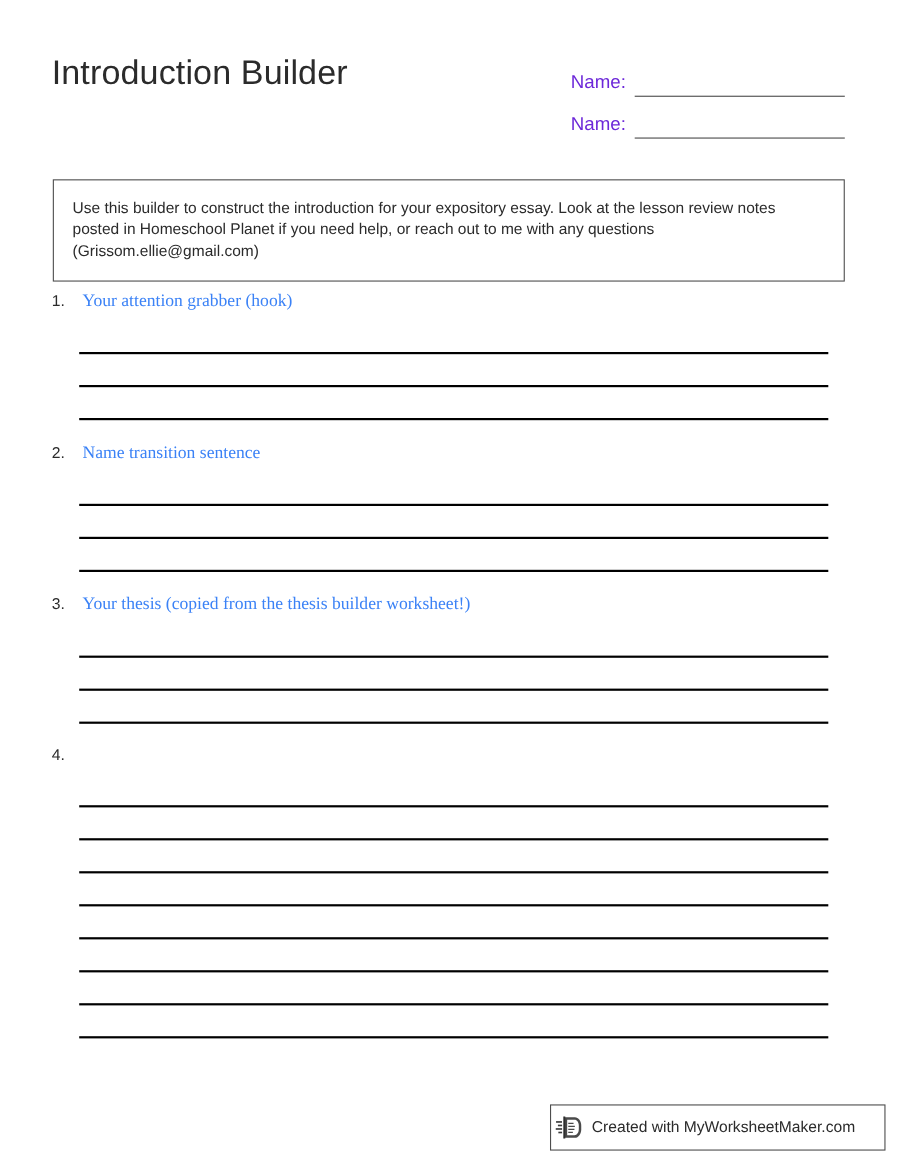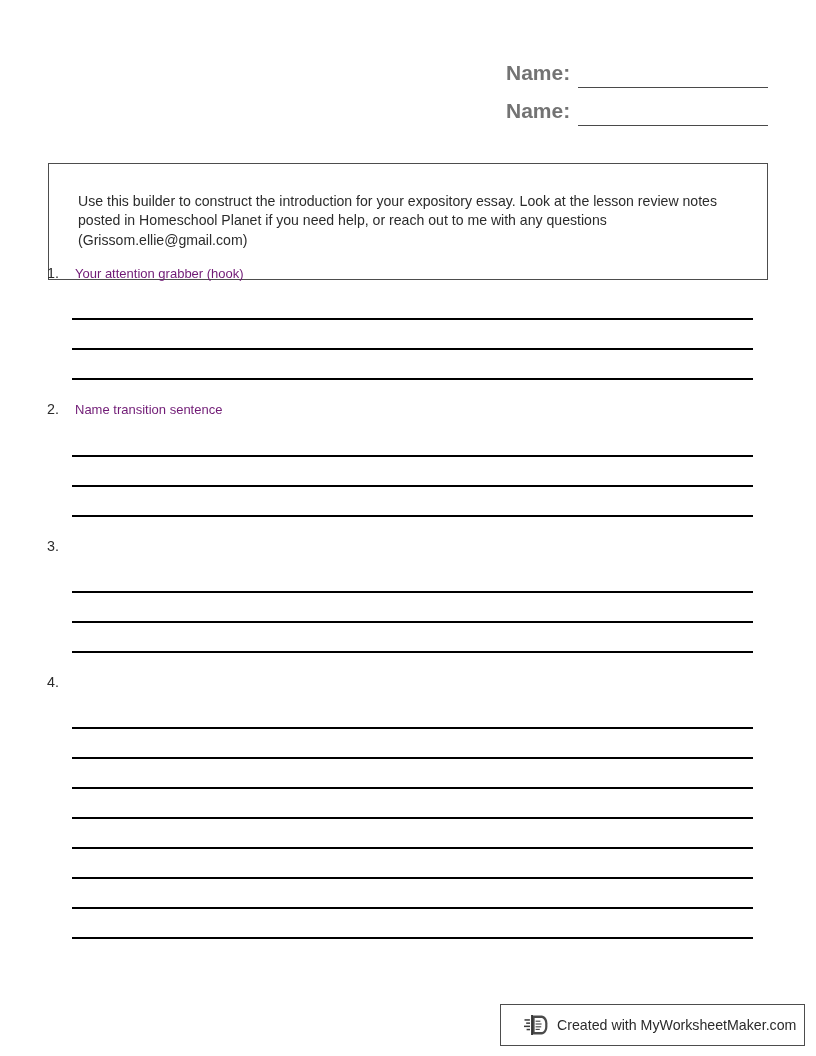--- a/index.html
+++ b/index.html
@@ -40,26 +40,25 @@
     top: 50px;
     width: 262px;
   }
   .idrow {
     display: flex;
     align-items: flex-end;
     justify-content: flex-end;
     height: 38px;
   }
   .idlabel {
-    font-size: 21px;
-    color: #737373;
+    font-size: 17px;
+    color: #6d28d9;
     line-height: 1;
     padding-bottom: 5px;
     white-space: nowrap;
-    font-weight: bold;
   }
   .idrule {
     width: 191px;
     margin-left: 8px;
     border-bottom: 1.3px solid #4a4a4a;
     height: 22px;
   }
 
   
   .instruction-box {
@@ -69,21 +68,21 @@
     width: 720px;
     box-sizing: border-box;
     border: 1.1px solid #4d4d4d;
     padding: 12px 13px 13px 13px;
     background: #ffffff;
   }
   .instruction-text {
     font-size: 14.1px;
     line-height: 19.3px;
     color: #2b2b2b;
-    margin: 16px;
+    margin: 4px;
   }
 
   
   .questions {
     position: absolute;
     left: 0;
     top: 266px;
     width: 816px;
   }
   .question {
@@ -95,24 +94,25 @@
     padding-left: 47px;
   }
   .q-num {
     font-size: 14.3px;
     color: #2b2b2b;
     width: 28px;
     flex: 0 0 28px;
     line-height: 1;
   }
   .q-prompt {
-    font-size: 13px;
-    color: #701a75;
-    line-height: 1;
-    white-space: nowrap;
+    font-size: 16px;
+    color: #3b82f6;
+    line-height: 1;
+    white-space: nowrap;
+    font-family: Liberation Serif, serif;
   }
   .q-lines {
     margin-top: 10px;
     padding-left: 72px;
   }
   .answer-line {
     width: 681px;
     height: 30px;
     box-sizing: border-box;
     border-bottom: 2.6px solid #000000;
@@ -126,41 +126,42 @@
     position: absolute;
     left: 500px;
     top: 1004px;
     width: 305px;
     height: 42px;
     box-sizing: border-box;
     border: 1.1px solid #4d4d4d;
     background: #ffffff;
     display: flex;
     align-items: center;
-    padding-left: 23px;
+    padding-left: 4px;
   }
   .badge-icon {
     flex: 0 0 26px;
     width: 26px;
     height: 22px;
     display: block;
     margin-right: 7px;
   }
   .badge-text {
     font-size: 14.2px;
     color: #2b2b2b;
     line-height: 1;
     white-space: nowrap;
   }
 </style>
 </head>
 <body>
 
 <div class="page">
 
+  <div class="worksheet-title">Introduction Builder</div>
 
   <div class="idblock">
     <div class="idrow">
       <span class="idlabel">Name:</span>
       <span class="idrule"></span>
     </div>
     <div class="idrow">
       <span class="idlabel">Name:</span>
       <span class="idrule"></span>
     </div>
@@ -191,20 +192,21 @@
         <div class="q-lines">
           <div class="answer-line"></div>
           <div class="answer-line"></div>
           <div class="answer-line"></div>
         </div>
       </div>
       <div class="q-gap"></div>
       <div class="question">
         <div class="q-head">
           <span class="q-num">3.</span>
+          <span class="q-prompt">Your thesis (copied from the thesis builder worksheet!)</span>
         </div>
         <div class="q-lines">
           <div class="answer-line"></div>
           <div class="answer-line"></div>
           <div class="answer-line"></div>
         </div>
       </div>
       <div class="q-gap"></div>
       <div class="question">
         <div class="q-head">

